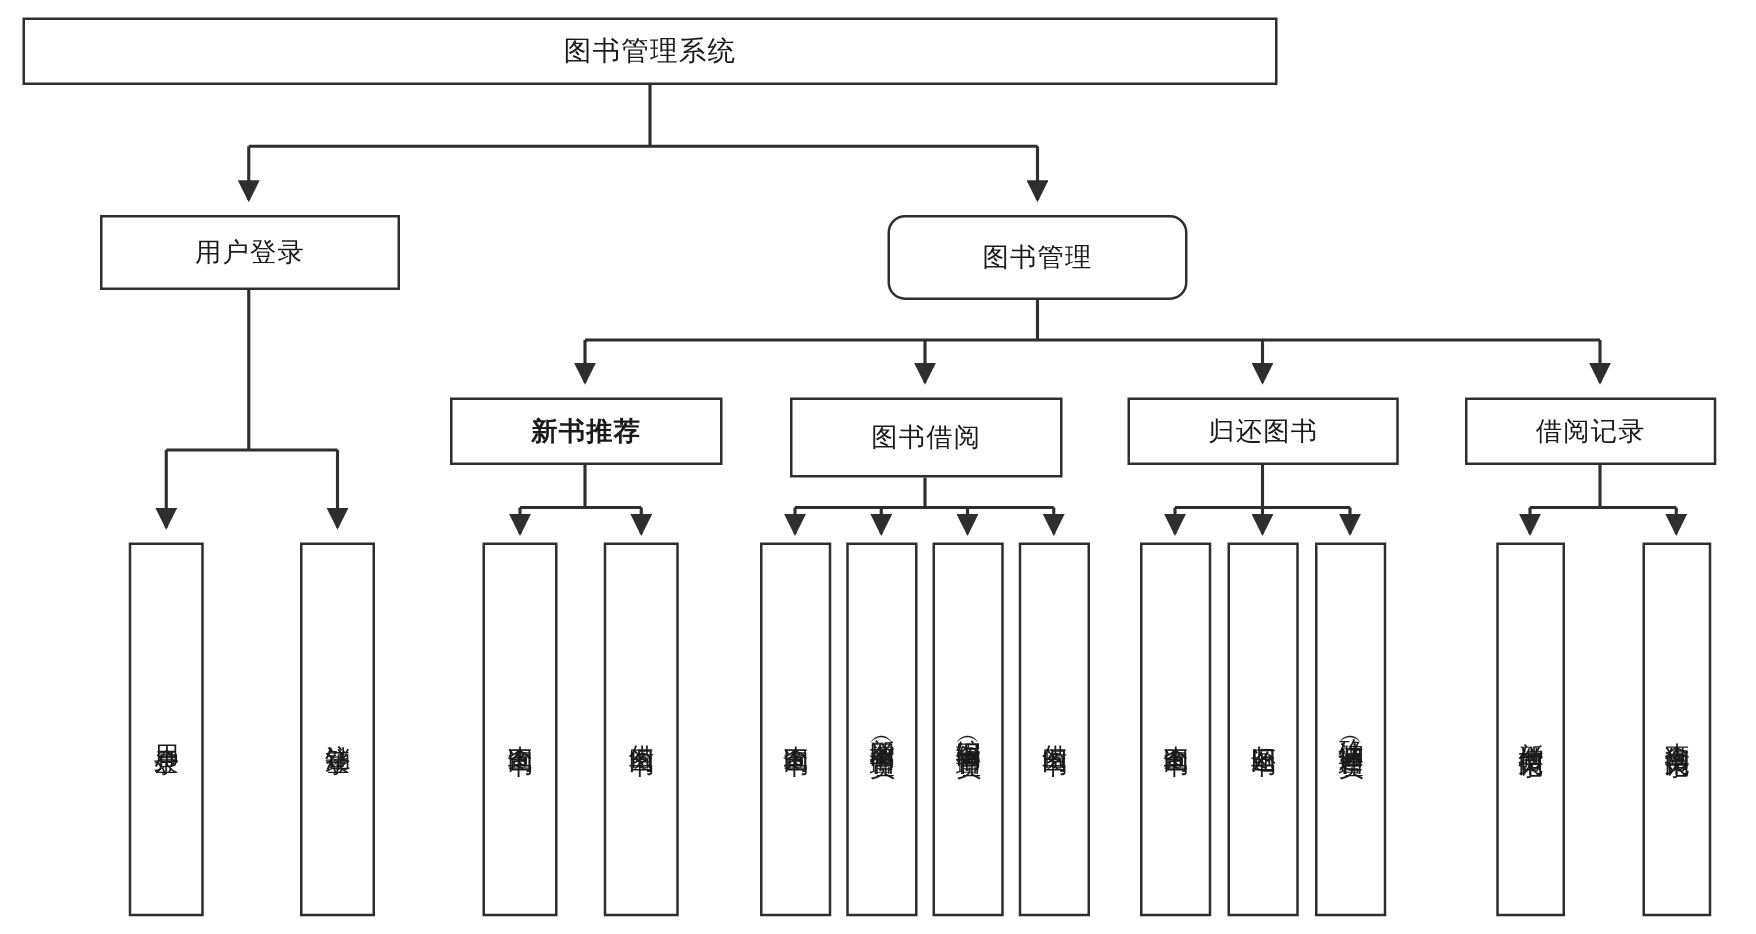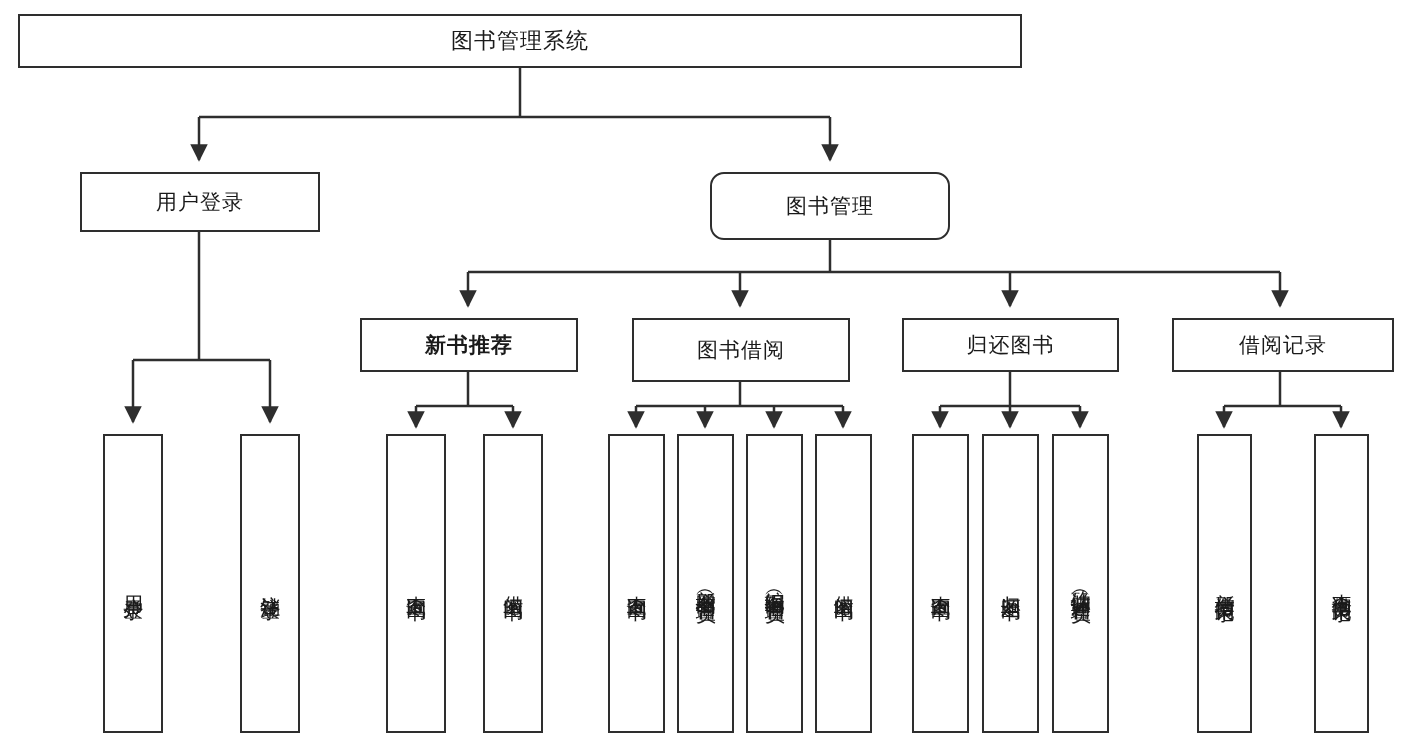--- a/index.html
+++ b/index.html
@@ -133,21 +133,21 @@
 
   <div class="node horiz" style="left:360px; top:318px; width:218px; height:54px;font-weight:bold;">
     <span class="lbl">新书推荐</span>
   </div>
   <div class="node horiz" style="left:632px; top:318px; width:218px; height:64px;">
     <span class="lbl">图书借阅</span>
   </div>
   <div class="node horiz" style="left:902px; top:318px; width:217px; height:54px;">
     <span class="lbl">归还图书</span>
   </div>
-  <div class="node horiz" style="left:1172px; top:318px; width:222px; height:54px;">
+  <div class="node horiz" style="left:1172px; top:318px; width:201px; height:54px;">
     <span class="lbl">借阅记录</span>
   </div>
 
   <div class="node vert" style="left:103px; top:434px; width:60px; height:299px;">
     <span class="lbl">用户登录</span>
   </div>
   <div class="node vert" style="left:240px; top:434px; width:60px; height:299px;">
     <span class="lbl">注销登录</span>
   </div>
 

